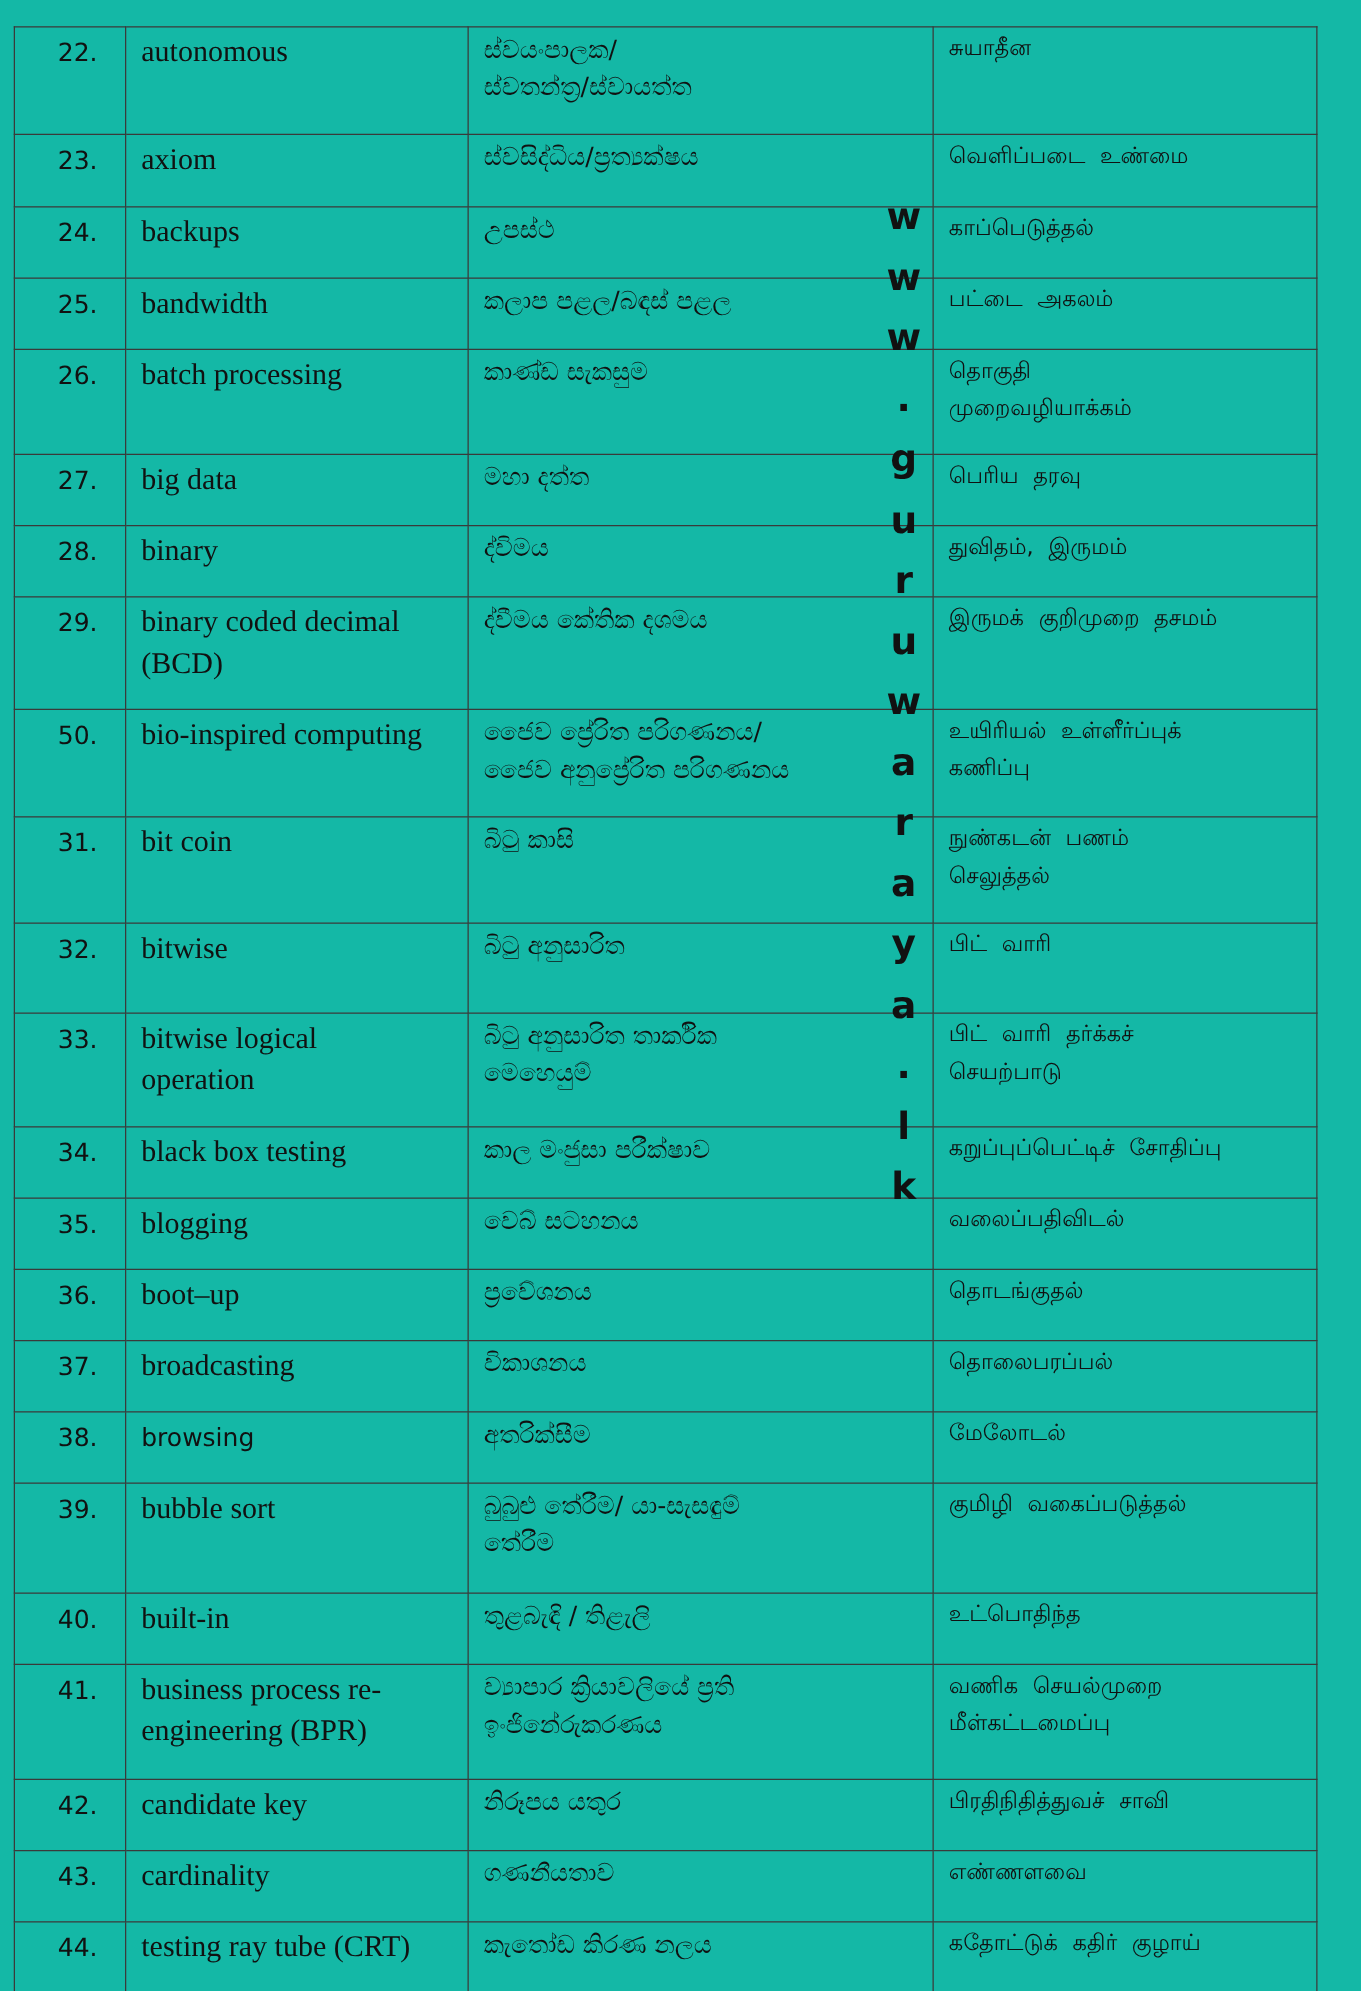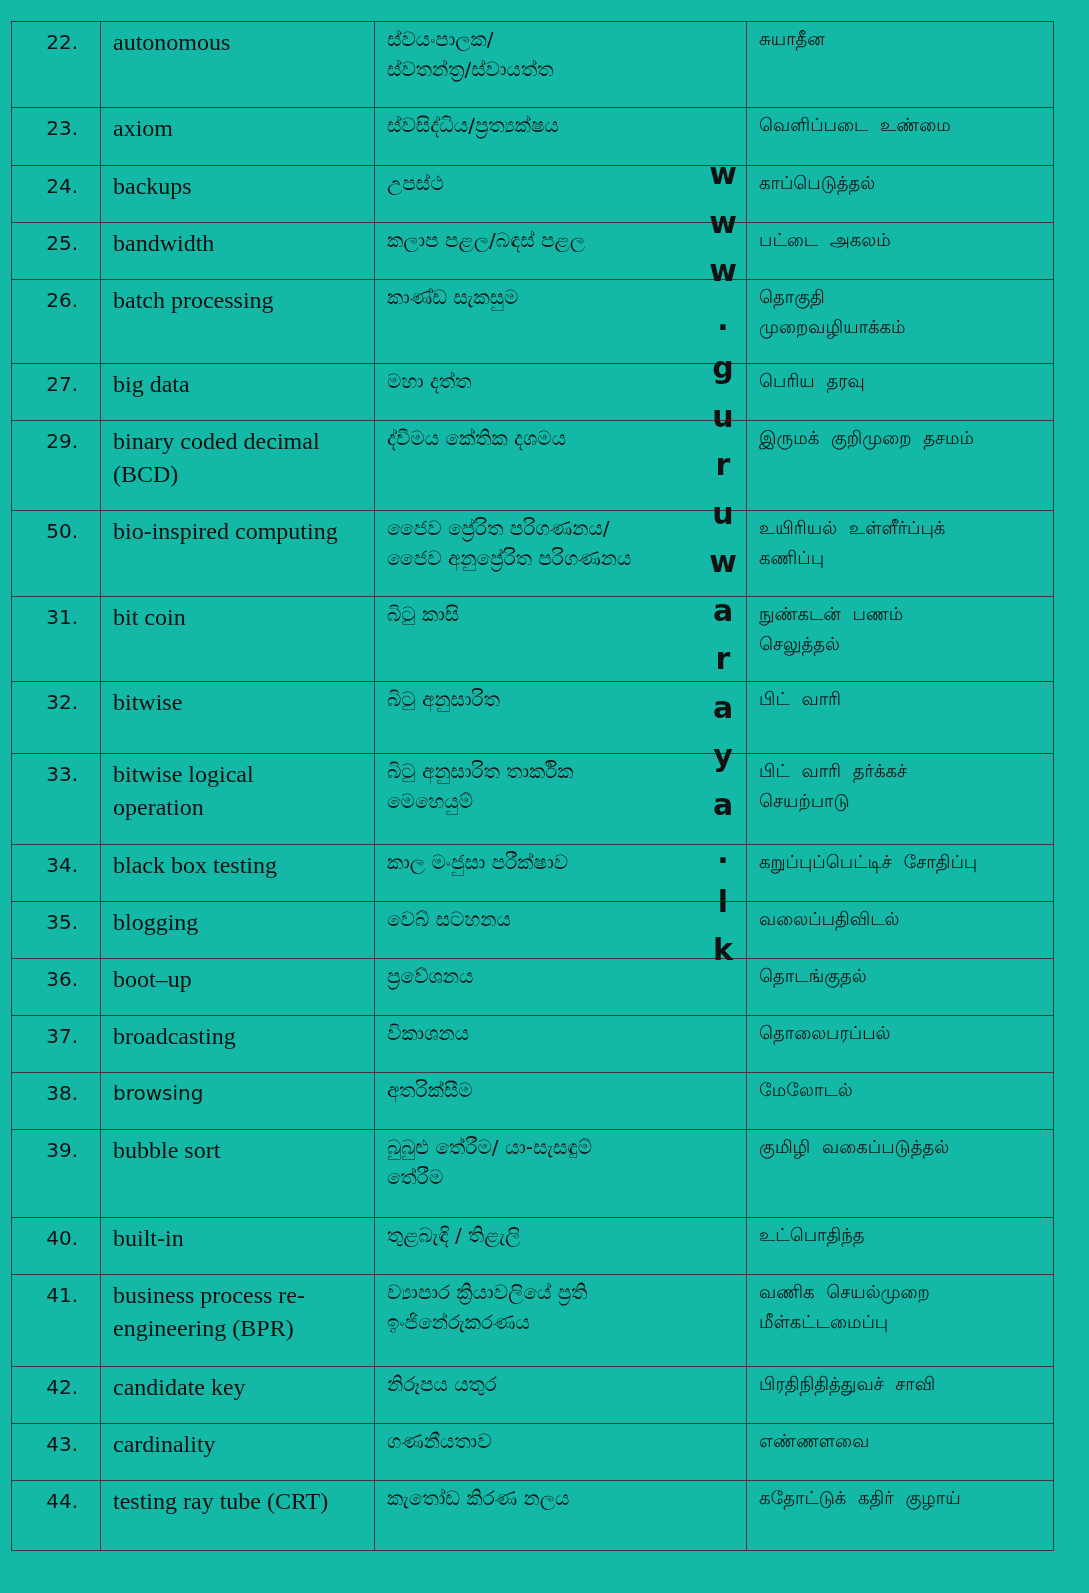--- a/index.html
+++ b/index.html
@@ -99,20 +99,26 @@
           <td class="si" style="white-space: pre-line;">කාණ්ඩ සැකසුම</td>
           <td class="ta" style="white-space: pre-line;">தொகுதி
 முறைவழியாக்கம்</td>
         </tr>
         <tr style="height: 57px;">
           <td class="num" style="white-space: pre-line;">27.</td>
           <td class="en" style="white-space: pre-line;">big data</td>
           <td class="si" style="white-space: pre-line;">මහා දත්ත</td>
           <td class="ta" style="white-space: pre-line;">பெரிய தரவு</td>
         </tr>
+        <tr style="height: 57px;">
+          <td class="num" style="white-space: pre-line;">28.</td>
+          <td class="en" style="white-space: pre-line;">binary</td>
+          <td class="si" style="white-space: pre-line;">ද්විමය</td>
+          <td class="ta" style="white-space: pre-line;">துவிதம், இருமம்</td>
+        </tr>
         <tr style="height: 90px;">
           <td class="num" style="white-space: pre-line;">29.</td>
           <td class="en" style="white-space: pre-line;">binary coded decimal
 (BCD)</td>
           <td class="si" style="white-space: pre-line;">ද්වීමය කේතික දශමය</td>
           <td class="ta" style="white-space: pre-line;">இருமக் குறிமுறை தசமம்</td>
         </tr>
         <tr style="height: 86px;">
           <td class="num" style="white-space: pre-line;">50.</td>
           <td class="en" style="white-space: pre-line;">bio-inspired computing</td>

